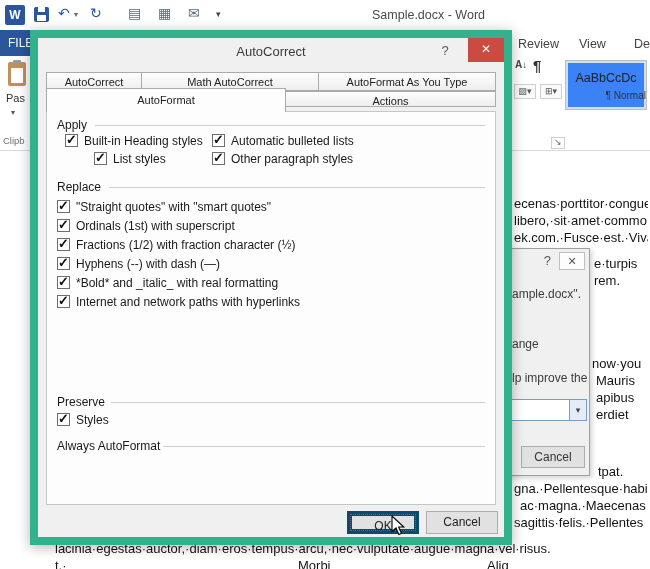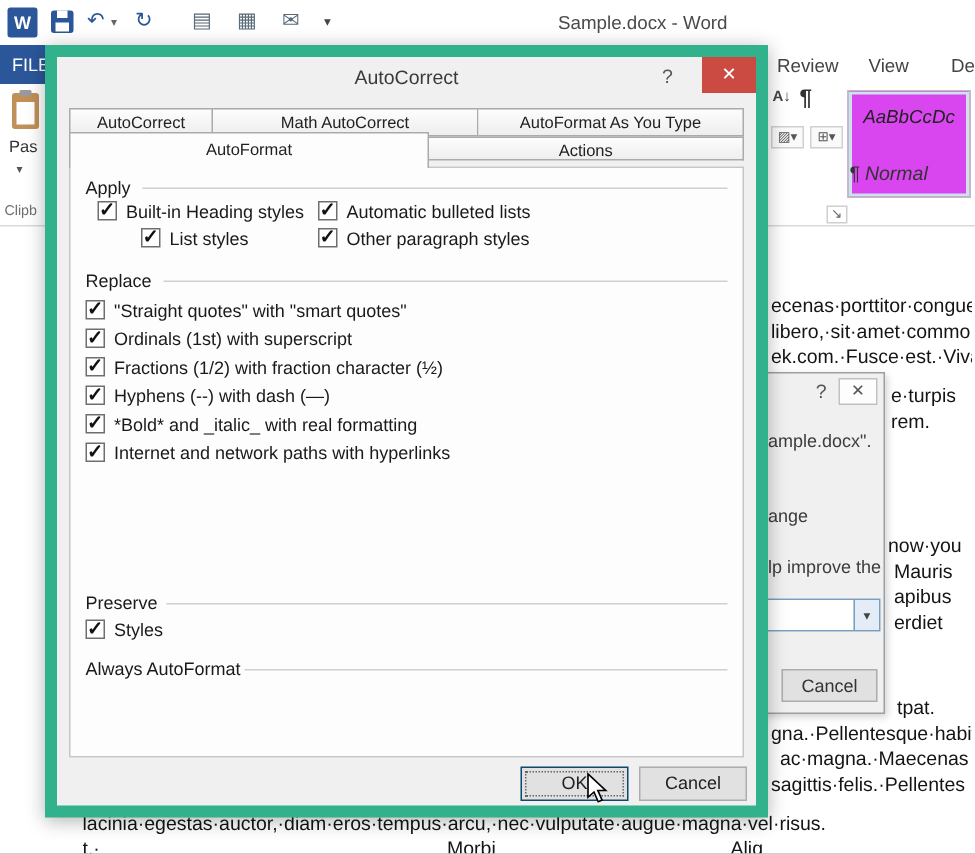--- a/index.html
+++ b/index.html
@@ -29,23 +29,23 @@
   .clipbrd b { position: absolute; left: 5px; top: -2px; width: 8px; height: 4px; background: #9a9a9a; border-radius: 1px; }
   .clipbrd i { position: absolute; left: 3px; top: 6px; width: 12px; height: 15px; background: #fff; }
   .paste-lbl { position: absolute; left: 6px; top: 92px; font-size: 11px; color: #333; }
   .paste-arrow { position: absolute; left: 11px; top: 108px; font-size: 8px; color: #555; }
   .clipb-lbl { position: absolute; left: 3px; top: 135px; font-size: 9.5px; color: #707070; }
 
   
   .mini-ic { position: absolute; font-size: 10px; color: #444; line-height: 1; }
   .pilcrow-btn { position: absolute; left: 533px; top: 57px; font-size: 15px; font-weight: bold; color: #333; }
   .mini-combo { position: absolute; width: 22px; height: 15px; border: 1px solid #d0d0d0; background: #fafafa; font-size: 9px; color: #555; text-align: center; line-height: 13px; }
-  .style-box { position: absolute; left: 565px; top: 60px; width: 82px; height: 72px; background: #d946ef; border: 1px solid #bdbdbd; box-shadow: inset 0 0 0 2px #cfe0f1; font-style: italic; }
+  .style-box { position: absolute; left: 565px; top: 60px; width: 82px; height: 50px; background: #3b82f6; border: 1px solid #bdbdbd; box-shadow: inset 0 0 0 2px #cfe0f1; }
   .style-prev { position: absolute; left: 0; right: 0; top: 10px; text-align: center; font-size: 12.5px; color: #222; }
-  .style-name { position: absolute; left: 0; right: 0; bottom: 8px; text-align: left; font-size: 13px; color: #333; }
+  .style-name { position: absolute; left: 0; right: 0; bottom: 8px; text-align: right; font-size: 10px; color: #333; }
   .launcher { position: absolute; left: 551px; top: 137px; font-size: 9px; color: #666; border: 1px solid #cfcfcf; padding: 0 2px 1px 2px; line-height: 9px; }
 
   
   .docfrag { position: absolute; white-space: nowrap; overflow: hidden; font-size: 13px; color: #141414; }
 
   
   .bgdlg { position: absolute; left: 505px; top: 248px; width: 85px; height: 228px; background: #f0f0f0; border: 1px solid #9aa0a6; border-left: none; box-shadow: 2px 2px 5px rgba(0,0,0,.18); }
   .bgdlg .help { position: absolute; right: 38px; top: 4px; font-size: 13px; color: #555; }
   .bgdlg .close { position: absolute; right: 4px; top: 3px; width: 26px; height: 18px; background: #fdfdfd; border: 1px solid #c0c0c0; color: #555; font-size: 11px; text-align: center; line-height: 16px; }
   .bgline { position: absolute; left: 7px; font-size: 12px; color: #3c3c3c; white-space: nowrap; overflow: hidden; }
@@ -65,21 +65,21 @@
   .tab + .tab { border-left: none; }
   .tab.active { position: relative; z-index: 3; background: #fdfdfd; border: 1px solid #ababab; border-bottom: none; height: 24px; margin-top: -3px; line-height: 22px; }
   .page { position: absolute; left: 8px; top: 73px; width: 450px; height: 394px; background: #fdfdfd; border: 1px solid #c6c6c6; z-index: 2; }
   .grp-lbl { position: absolute; font-size: 12px; color: #1a1a1a; white-space: nowrap; }
   .grp-line { position: absolute; border-top: 1px solid #d0d0d0; right: 10px; }
   .cb { position: absolute; white-space: nowrap; font-size: 12px; color: #1a1a1a; }
   .cb .box { display: inline-block; width: 13px; height: 13px; background: #fff; border: 1px solid #6e6e6e; position: relative; vertical-align: -2px; }
   .cb .box::after { content: "✓"; position: absolute; left: 0px; top: -3px; font-size: 13px; font-weight: bold; color: #111; }
   .cb .lbl { margin-left: 6px; }
   .dlg-btn { position: absolute; top: 473px; width: 72px; height: 23px; background: #e1e1e1; border: 1px solid #adadad; font-size: 12px; color: #222; text-align: center; line-height: 21px; }
-  .dlg-btn.default { border: 1px solid #0c4a6e; outline: 1px dotted #666; outline-offset: -4px; }
+  .dlg-btn.default { border: 5px solid #0c4a6e; outline: 1px dotted #666; outline-offset: -4px; }
   .cursor { position: absolute; left: 391px; top: 515px; z-index: 30; }
 </style>
 </head>
 <body>
 
 <div class="screen">
 
   <div class="titlebar">
     <span class="word-logo">W</span>
     <span class="floppy">

